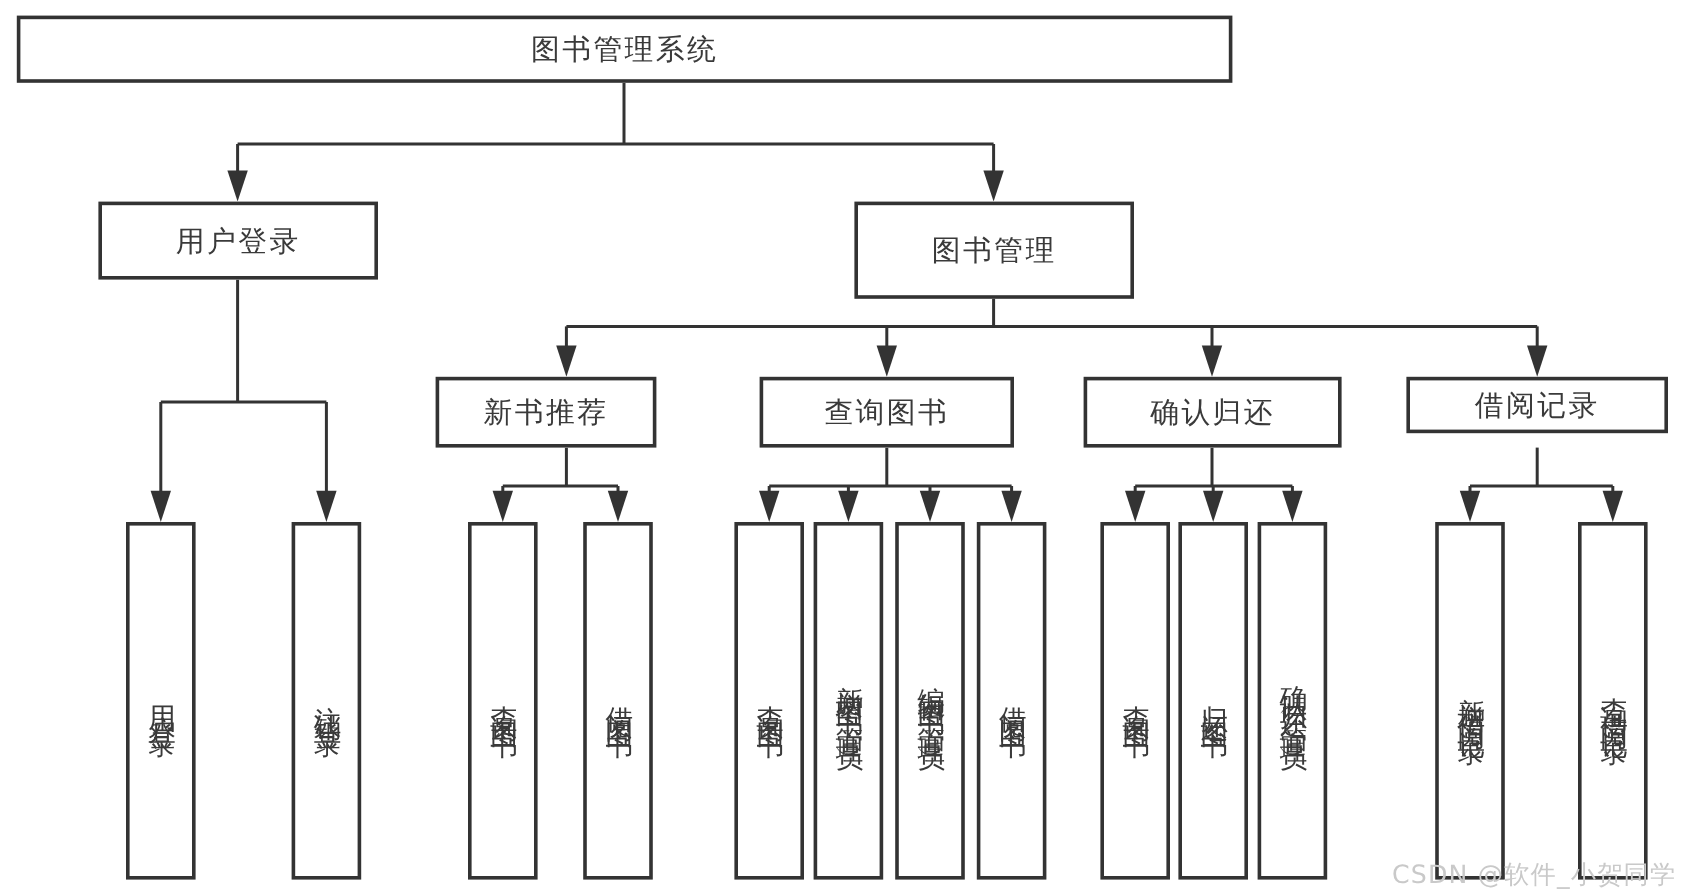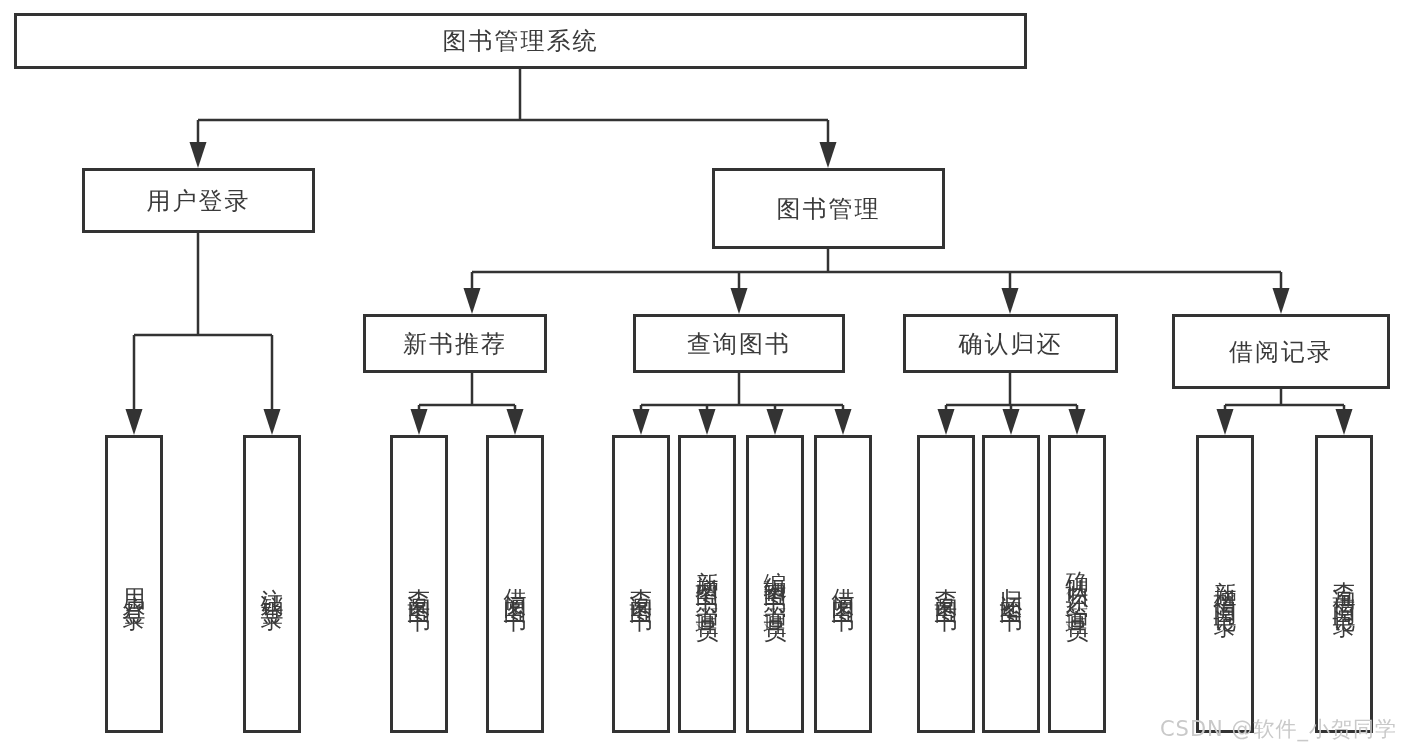--- a/index.html
+++ b/index.html
@@ -114,21 +114,21 @@
 
 <div class="node h-node" style="left:363px; top:314px; width:184px; height:59px;">
   <span>新书推荐</span>
 </div>
 <div class="node h-node" style="left:633px; top:314px; width:212px; height:59px;">
   <span>查询图书</span>
 </div>
 <div class="node h-node" style="left:903px; top:314px; width:215px; height:59px;">
   <span>确认归还</span>
 </div>
-<div class="node h-node" style="left:1172px; top:314px; width:218px; height:75px;">
+<div class="node h-node" style="left:1172px; top:314px; width:218px; height:47px;">
   <span>借阅记录</span>
 </div>
 
 <div class="node leaf" style="left:105px; top:435px; width:58px; height:298px;">
   <span>用户登录</span>
 </div>
 <div class="node leaf" style="left:243px; top:435px; width:58px; height:298px;">
   <span>注销登录</span>
 </div>
 

